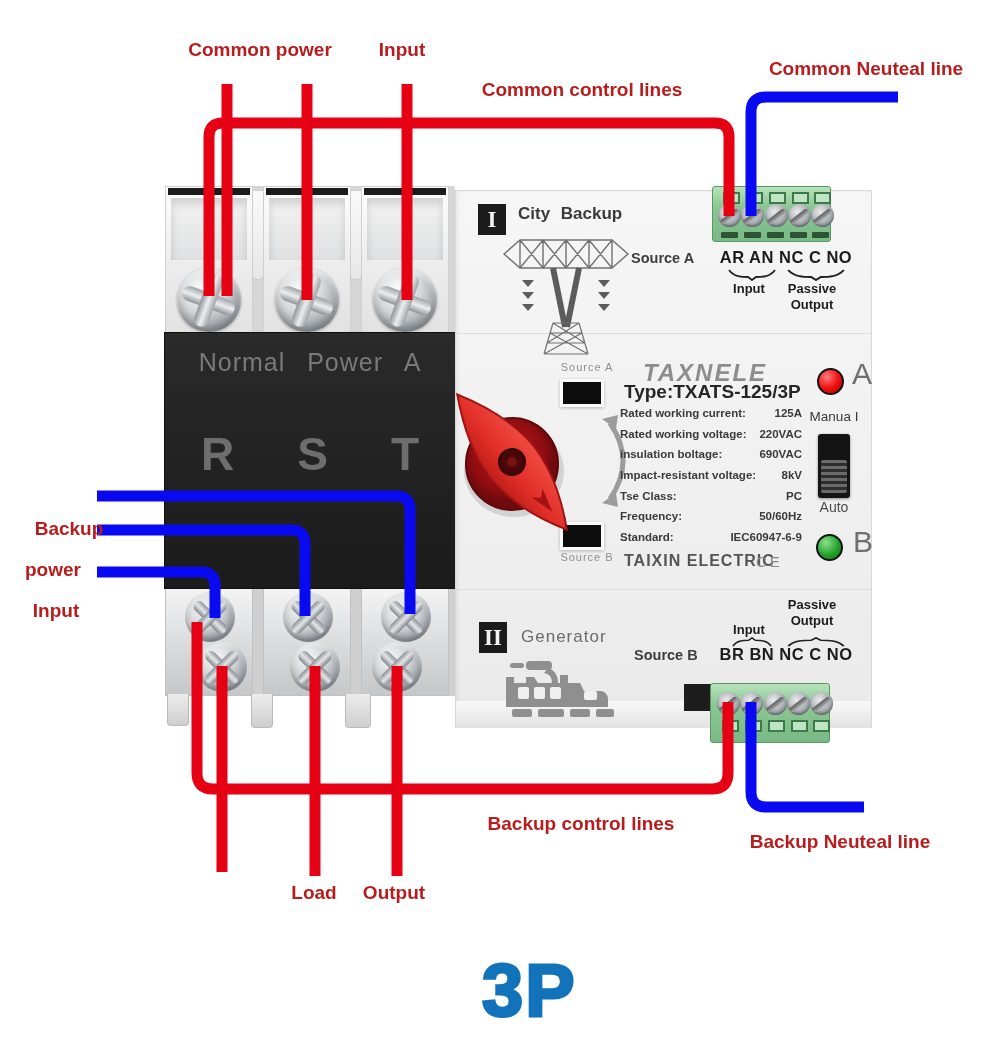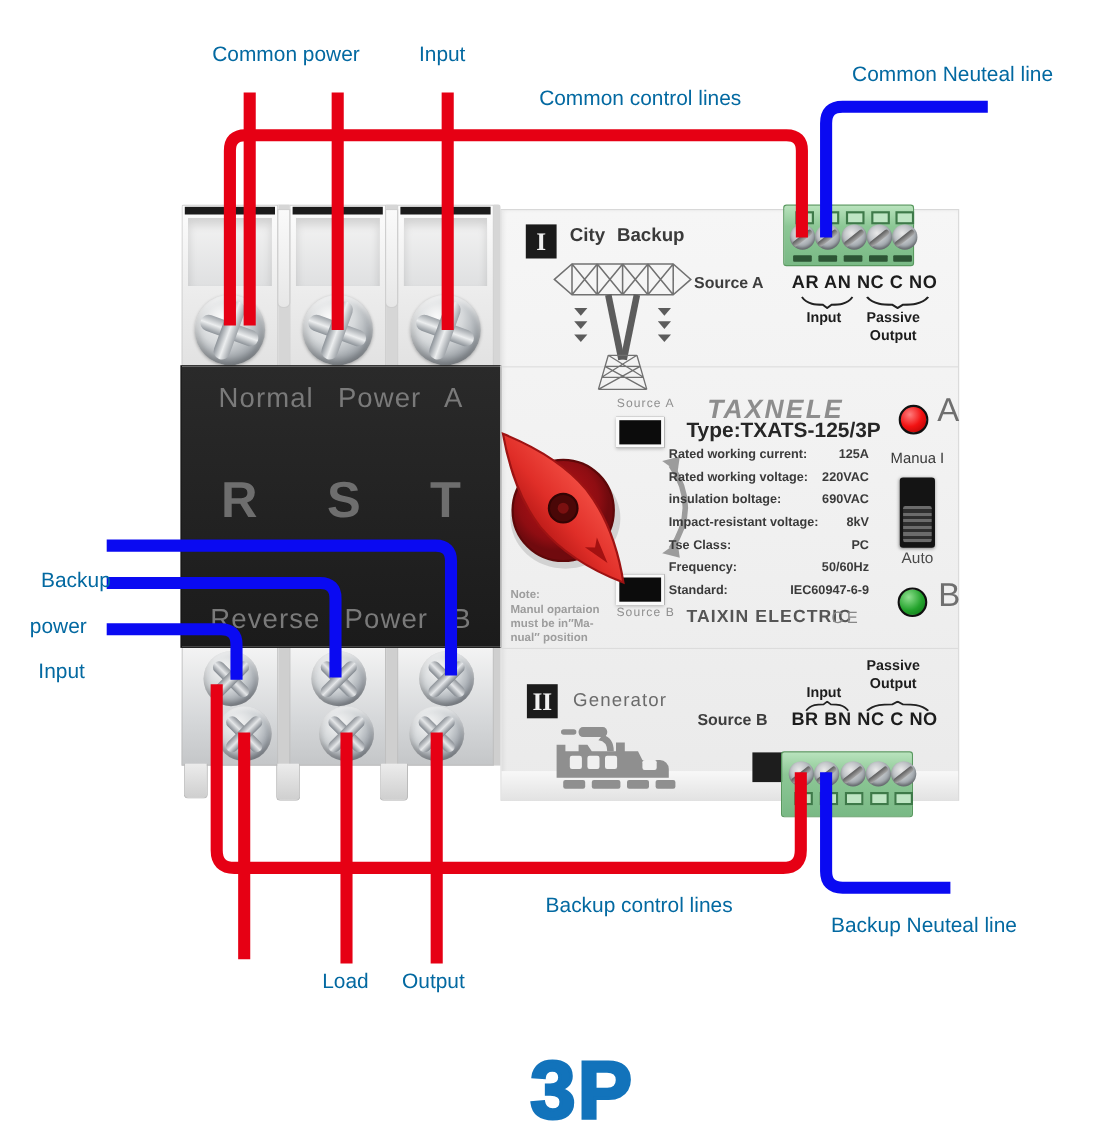--- a/index.html
+++ b/index.html
@@ -1,20 +1,20 @@
 <!DOCTYPE html>
 <html><head>
 <meta charset="utf-8">
 <style>
   html,body{margin:0;padding:0;background:#fff}
   .stage{position:relative;width:1000px;height:1039px;background:#fff;
          font-family:"Liberation Sans",sans-serif;overflow:hidden}
   .abs{position:absolute}
   
-  .lbl{position:absolute;font-weight:normal;font-size:19px;color:#0369a1;
+  .lbl{position:absolute;font-weight:bold;font-size:19px;color:#b91c1c;
        text-align:center;white-space:nowrap;z-index:6}
   .size-lbl{position:absolute;font-weight:bold;font-size:74px;color:#1273bb;
        -webkit-text-stroke:3px #1273bb;letter-spacing:2px;z-index:6}
   
   .wires{position:absolute;left:0;top:0;z-index:5;pointer-events:none}
   
   .blk{position:absolute}
   .ltop{left:165px;top:186px;width:290px;height:147px;background:#d6d6d6;border-radius:2px}
   .module{position:absolute;top:0;height:147px;width:88px;
           background:linear-gradient(180deg,#fdfdfd,#ececec 55%,#e2e2e2);
@@ -114,21 +114,20 @@
     <span class="sep" style="left:185px"></span>
   </div>
 
   <div class="blk blackpanel">
     <div class="bp-line" style="top:15px">Normal Power A</div>
     <div class="bp-phases" style="top:94px">
       <span>R</span>
       <span>S</span>
       <span>T</span>
     </div>
-    <div class="bp-line" style="top:216px">Reverse Power B</div>
   </div>
 
   <div class="blk lbot">
     <div class="metalmod" style="left:0"></div>
     <div class="metalmod" style="left:98px"></div>
     <div class="metalmod" style="left:196px"></div>
     <span class="screwM" style="left:20px;top:4px">
         <i></i>
         <b></b>
       </span>
@@ -202,26 +201,20 @@
 
     <div class="smallgray" style="left:96px;top:170px;width:70px;text-align:center">Source A</div>
     <div class="win" style="left:104px;top:188px"></div>
     <svg class="abs" style="left:140px;top:222px" width="44" height="96" viewBox="0 0 44 96">
       <path d="M14,10 Q40,48 14,86" stroke="#9c9c9c" stroke-width="5" fill="none"></path>
       <path d="M20,16 L6,6 L22,2 Z" fill="#9c9c9c"></path>
       <path d="M20,80 L6,90 L22,94 Z" fill="#9c9c9c"></path>
     </svg>
     <div class="win" style="left:104px;top:331px"></div>
     <div class="smallgray" style="left:96px;top:360px;width:70px;text-align:center">Source B</div>
-    <div class="note" style="left:8px;top:344px">
-      <div>Note:</div>
-      <div>Manul opartaion</div>
-      <div>must be in″Ma-</div>
-      <div>nual″ position</div>
-    </div>
     <svg class="abs" style="left:-8px;top:198px" width="150" height="150" viewBox="0 0 150 150">
       <defs>
         <radialGradient id="kbase" cx="45%" cy="40%">
             <stop offset="0%" stop-color="#c01218"></stop>
             <stop offset="80%" stop-color="#8e0d12"></stop>
             <stop offset="100%" stop-color="#700a0e"></stop>
           </radialGradient>
         <linearGradient id="kblade" x1="0" y1="0" x2="0" y2="1">
             <stop offset="0%" stop-color="#f04a40"></stop>
             <stop offset="60%" stop-color="#e02e28"></stop>
@@ -233,21 +226,21 @@
       <g transform="translate(64,73) rotate(51)">
         <path d="M-87,0 Q-40,-26 0,-27 Q42,-26 87,0 Q42,26 0,27 Q-40,26 -87,0 Z" fill="url(#kblade)" stroke="#9e1313" stroke-width="2"></path>
         <path d="M40,-7 L64,0 L40,7 L46,0 Z" fill="#a31111"></path>
       </g>
       <circle cx="64" cy="73" r="13" fill="#4a0707" stroke="#320404" stroke-width="2"></circle>
       <circle cx="64" cy="73" r="5" fill="#7a1010"></circle>
     </svg>
 
     <div class="paneltxt" style="left:170px;top:168px;width:158px;text-align:center;font-size:24px;font-weight:bold;font-style:italic;color:#8d8d8d;letter-spacing:2px">TAXNELE</div>
     <div class="paneltxt" style="left:168px;top:190px;font-size:19px;font-weight:bold;color:#262626">Type:TXATS-125/3P</div>
-    <div class="abs" style="left:152px;top:212px;width:182px">
+    <div class="abs" style="left:164px;top:212px;width:182px">
       <div class="specrow">
           <span>Rated working current:</span>
           <span>125A</span>
         </div>
       <div class="specrow">
           <span>Rated working voltage:</span>
           <span>220VAC</span>
         </div>
       <div class="specrow">
           <span>insulation boltage:</span>

